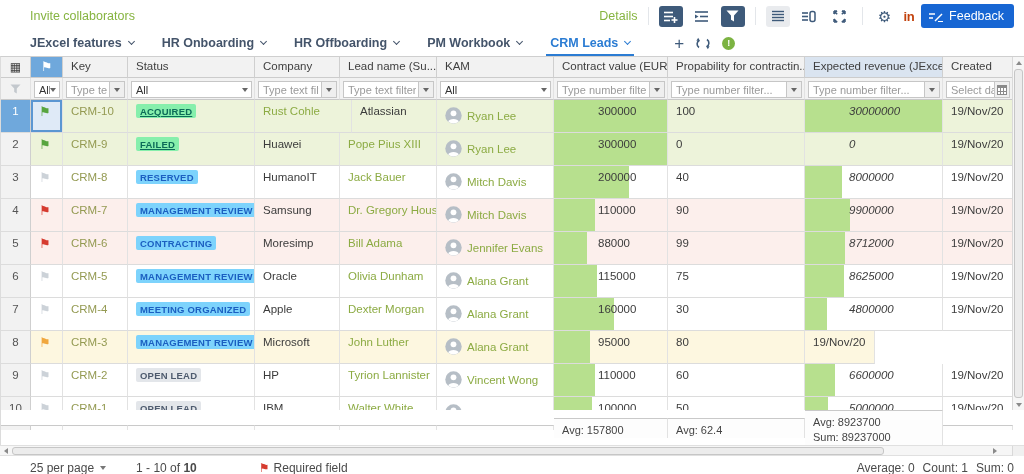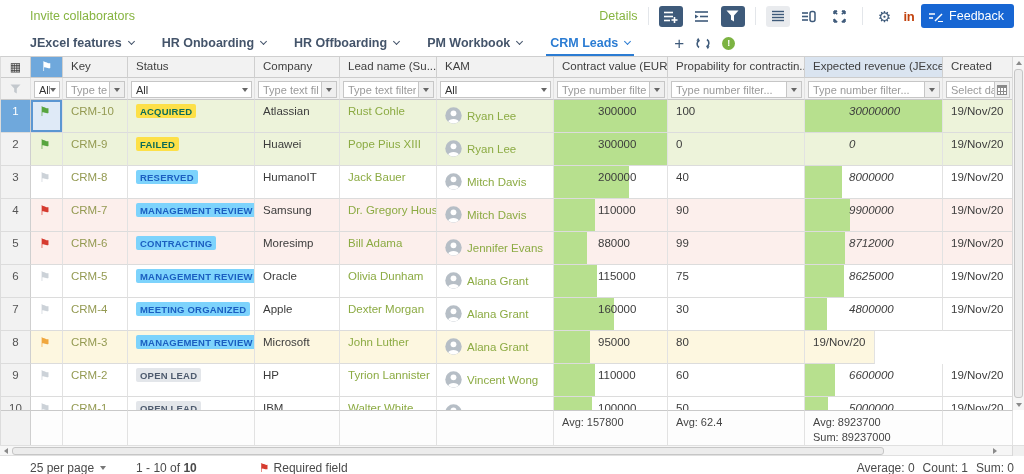--- a/index.html
+++ b/index.html
@@ -70,31 +70,31 @@
   .bg-white .cell { background:#fff; }
   .num { background:#f2f2f2 !important; text-align:center; padding-left:0 !important; color:#555;
     border-right:1px solid #cfcfcf; }
   .sel-num { background:#6fa8dc !important; color:#fff; }
   .sel-cell { background:#dfeaf7 !important; box-shadow:inset 0 0 0 2px #5b96d2; }
   .flg { font-size:13px; line-height:1; }
   .f-green{color:#58a53f} .f-red{color:#d63b2f} .f-orange{color:#f0a73e} .f-none{color:#ccd2d8}
   .key { color:#949a52; }
   .lead { color:#8cab43; }
   .badge { font-size:9.5px; font-weight:bold; padding:2px 4px 1px; border-radius:2px; letter-spacing:.2px; }
-  .badge-green{ background:#fde047; color:#0c6b58; }
+  .badge-green{ background:#86efac; color:#0c6b58;text-decoration:underline; }
   .badge-blue { background:#7dd3fc; color:#1b5fc1; }
   .badge-gray { background:#e3e6ea; color:#4e5b6e; }
   .kam-cell { display:flex; align-items:flex-start; gap:5px; padding-top:7px !important; }
   .kname { color:#8cab43; padding-top:3px; }
   .valcell { padding:0 !important; }
   .bar { position:absolute; left:0; top:0; bottom:0; background:#b7e08e; }
   .val { position:relative; display:inline-block; padding:5px 0 0 7px;margin-left:37px; }
   .italic { font-style:italic; }
   
-  .summary-row { height:35px; }
+  .summary-row { height:35px;align-items:center; }
   .summary-row .cell { background:#fdfdfd; border-top:1px solid #c9c9c9; border-bottom:none; font-size:11px;
     color:#444; line-height:15px; padding-top:4px; }
   .summary-row .num { border-top:1px solid #c9c9c9; }
   
   .vscroll { position:absolute; top:0; right:0; width:12px; height:353px; background:#f6f6f6; border-left:1px solid #d9d9d9; }
   .vs-up, .vs-down { position:absolute; left:0; width:11px; height:11px; display:flex; align-items:center; justify-content:center; cursor:pointer; }
   .vs-up{top:0} .vs-down{bottom:0}
   .tri-up { width:0;height:0;border-left:3.5px solid transparent;border-right:3.5px solid transparent;border-bottom:4.5px solid #8a8a8a; }
   .tri-down { width:0;height:0;border-left:3.5px solid transparent;border-right:3.5px solid transparent;border-top:4.5px solid #8a8a8a; }
   .vs-thumb { position:absolute; top:12px; bottom:12px; left:1px; width:9px; background:#ececec; border:1px solid #c6c6c6; border-radius:3px; cursor:pointer; }
@@ -325,22 +325,22 @@
       </span>
     </div>
   </div>
 
   <div id="rows">
       <div class="row body-row bg-green">
         <div class="cell c0 num sel-num">1</div>
         <div class="cell c1 sel-cell"><span class="flg f-green">⚑</span></div>
         <div class="cell c2 key">CRM-10</div>
         <div class="cell c3"><span class="badge badge-green">ACQUIRED</span></div>
+        <div class="cell c5 lead">Rust Cohle</div>
         <div class="cell c4">Atlassian</div>
-        <div class="cell c5 lead">Rust Cohle</div>
         <div class="cell c6 kam-cell">
           <svg class="avatar" width="17" height="17" viewBox="0 0 17 17" style="flex-shrink:0">
             <circle cx="8.5" cy="8.5" r="8.2" fill="#b6bec6"></circle>
             <circle cx="8.5" cy="6.3" r="2.9" fill="#fff"></circle>
             <path d="M3.2 14.6 c1 -3.4 9.6 -3.4 10.6 0 a8.2 8.2 0 0 1 -10.6 0 Z" fill="#fff"></path>
           </svg>
           <span class="kname">Ryan Lee</span>
         </div>
         <div class="cell c7 valcell"><span class="bar" style="width:100.0%;background:#b7e08e"></span><span class="val">300000</span></div>
         <div class="cell c8">100</div>

